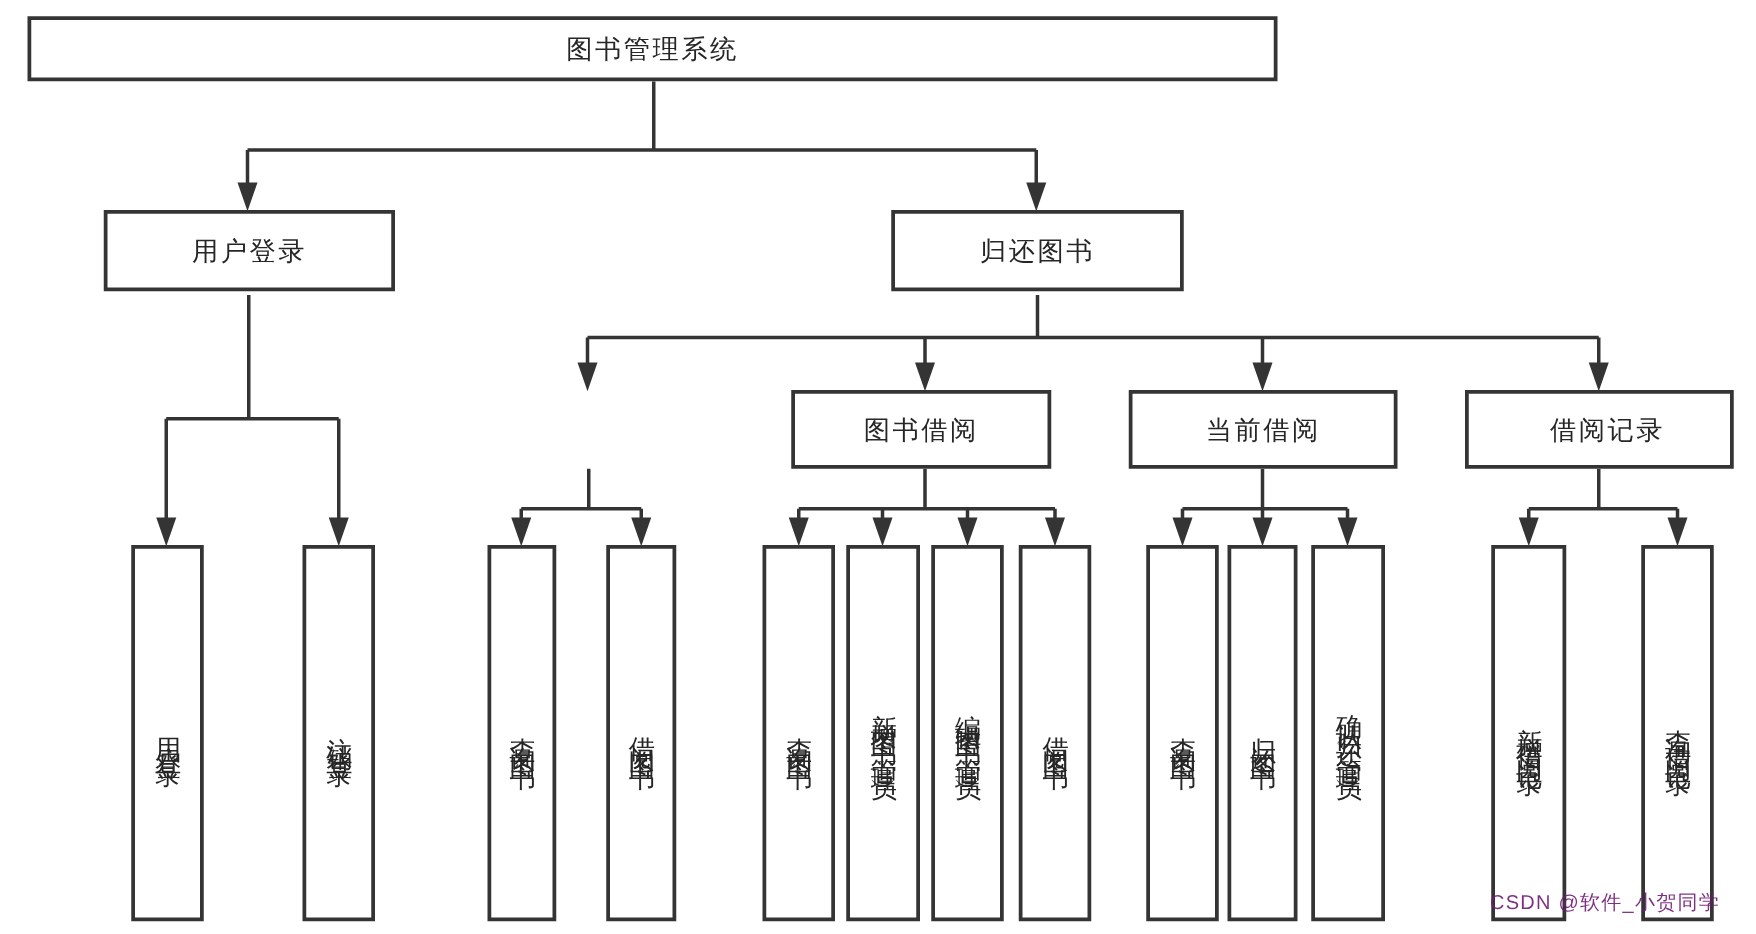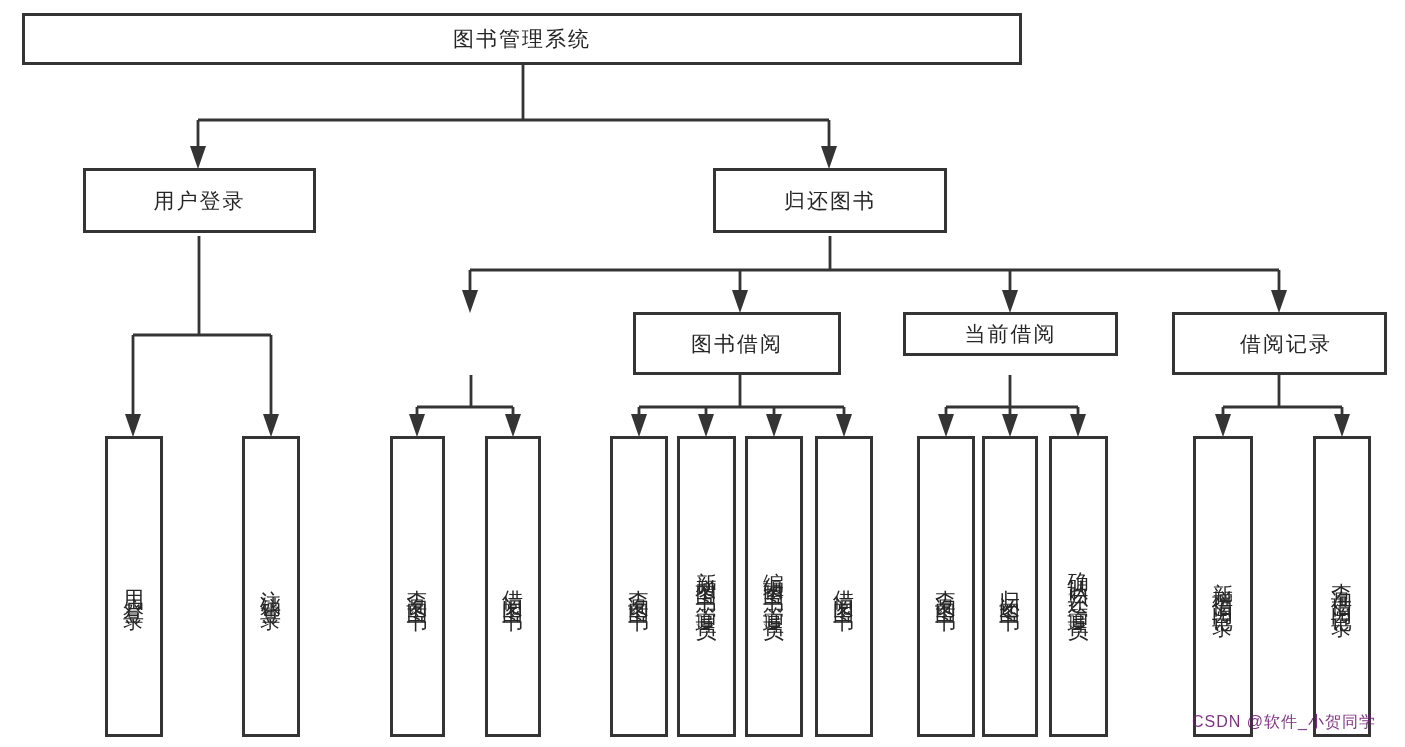--- a/index.html
+++ b/index.html
@@ -108,21 +108,21 @@
   <div class="box" style="left:83px; top:168px; width:233px; height:65px;">
     <span class="label">用户登录</span>
   </div>
   <div class="box" style="left:713px; top:168px; width:234px; height:65px;">
     <span class="label">归还图书</span>
   </div>
 
   <div class="box" style="left:633px; top:312px; width:208px; height:63px;">
     <span class="label">图书借阅</span>
   </div>
-  <div class="box" style="left:903px; top:312px; width:215px; height:44px;">
+  <div class="box" style="left:903px; top:312px; width:215px; height:63px;">
     <span class="label">当前借阅</span>
   </div>
   <div class="box" style="left:1172px; top:312px; width:215px; height:63px;padding-left:13px;">
     <span class="label">借阅记录</span>
   </div>
 
   <div class="box leaf" style="left:105px; top:436px; width:58px; height:301px;">
     <span class="label">用户登录</span>
   </div>
   <div class="box leaf" style="left:242px; top:436px; width:58px; height:301px;">

